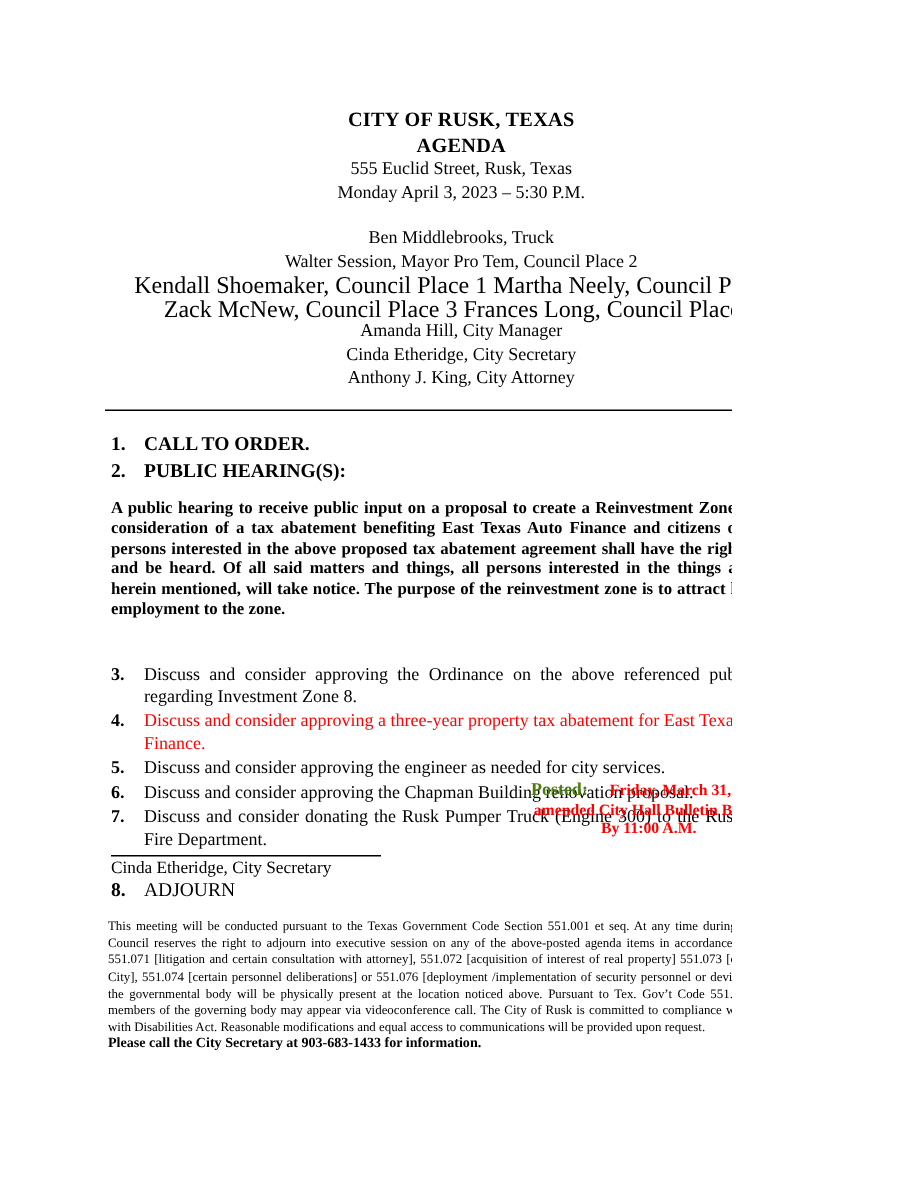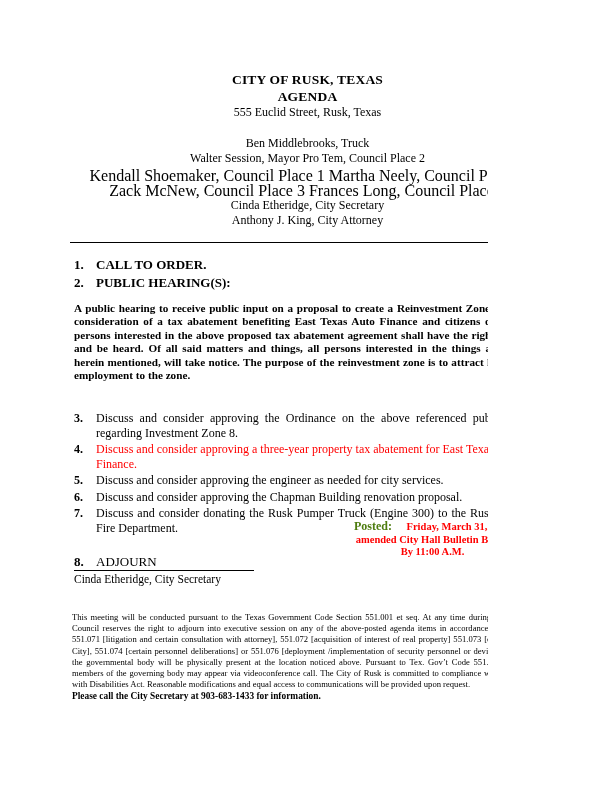--- a/index.html
+++ b/index.html
@@ -193,33 +193,35 @@
 </head>
 <body>
 
 <div class="page">
   <div class="content">
 
     <div class="title-block">
       <div class="title-line">CITY OF RUSK, TEXAS</div>
       <div class="title-line">AGENDA</div>
       <div class="subtitle">555 Euclid Street, Rusk, Texas</div>
+      <div class="subtitle">Monday April 3, 2023 – 5:30 P.M.</div>
     </div>
 
     <div class="officials">
       <div class="official-line">Ben Middlebrooks, Truck</div>
       <div class="official-line">Walter Session, Mayor Pro Tem, Council Place 2</div>
       <div class="split-row split-row-2">
         <span class="left">Kendall Shoemaker, Council Place 1</span>
         <span class="right">Martha Neely, Council Place 4</span>
       </div>
       <div class="split-row split-row-3">
         <span class="left">Zack McNew, Council Place 3</span>
         <span class="right">Frances Long, Council Place 5</span>
       </div>
+      <div class="official-line">Amanda Hill, City Manager</div>
       <div class="official-line">Cinda Etheridge, City Secretary</div>
       <div class="official-line">Anthony J. King, City Attorney</div>
     </div>
 
     <hr class="divider">
 
     <div class="agenda">
 
       <div class="item big bold-label">
         <span class="num">1.</span>

